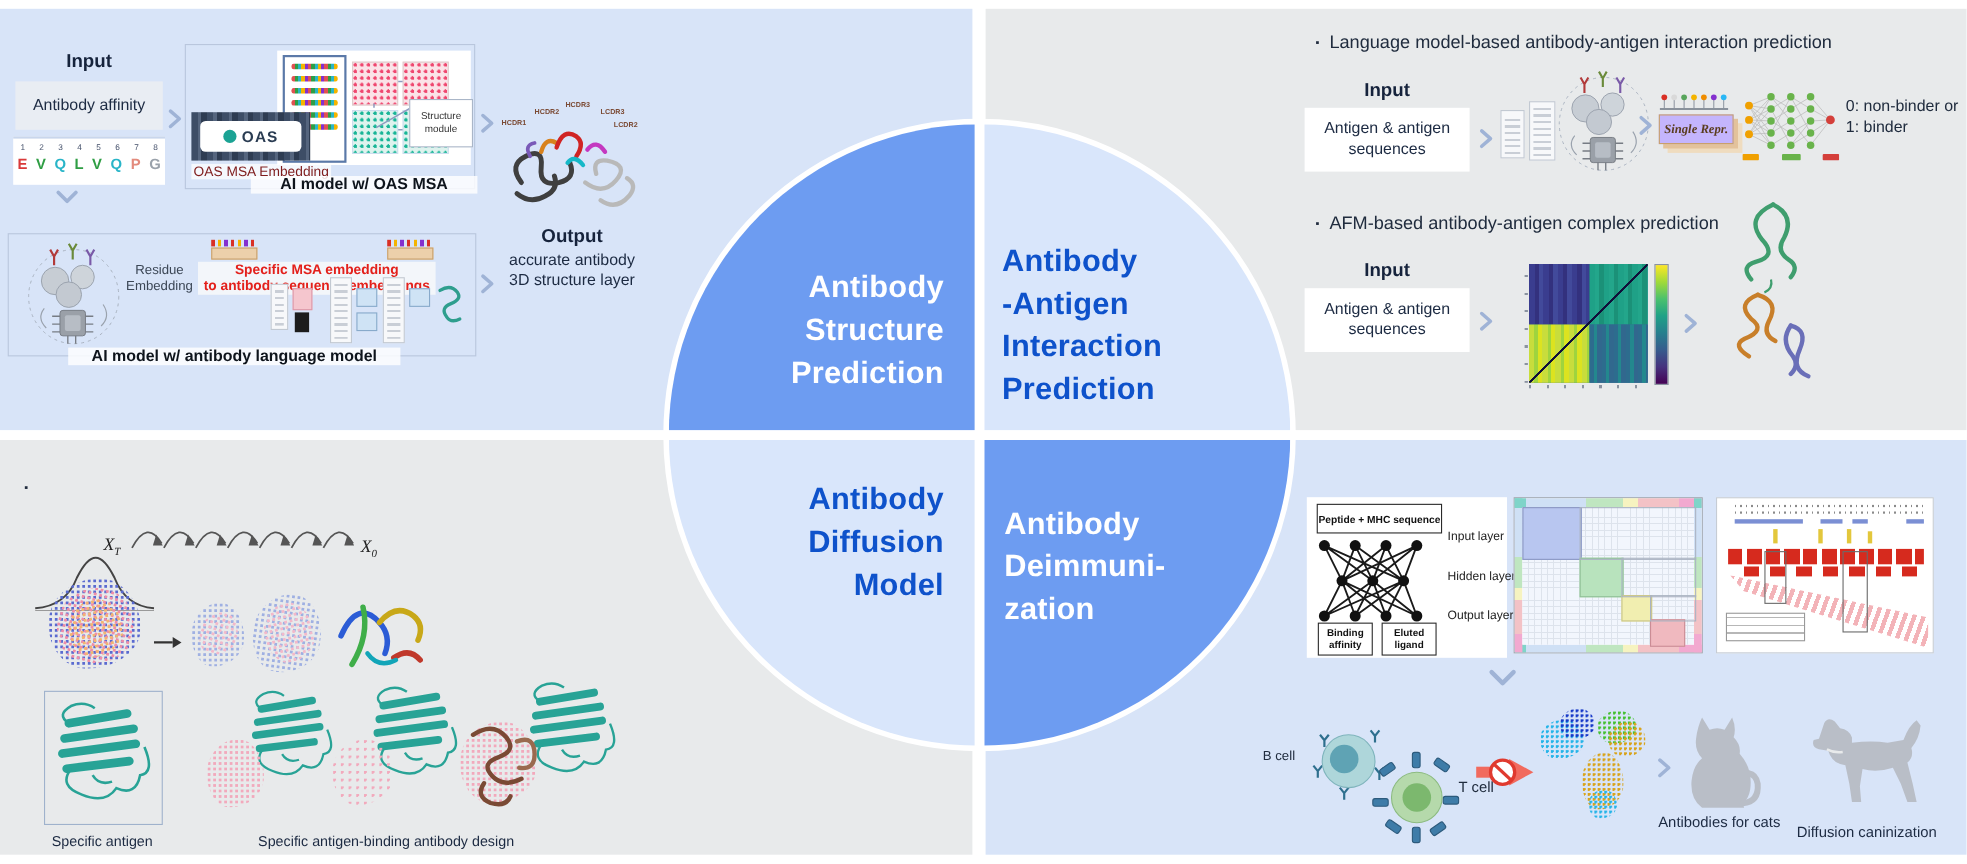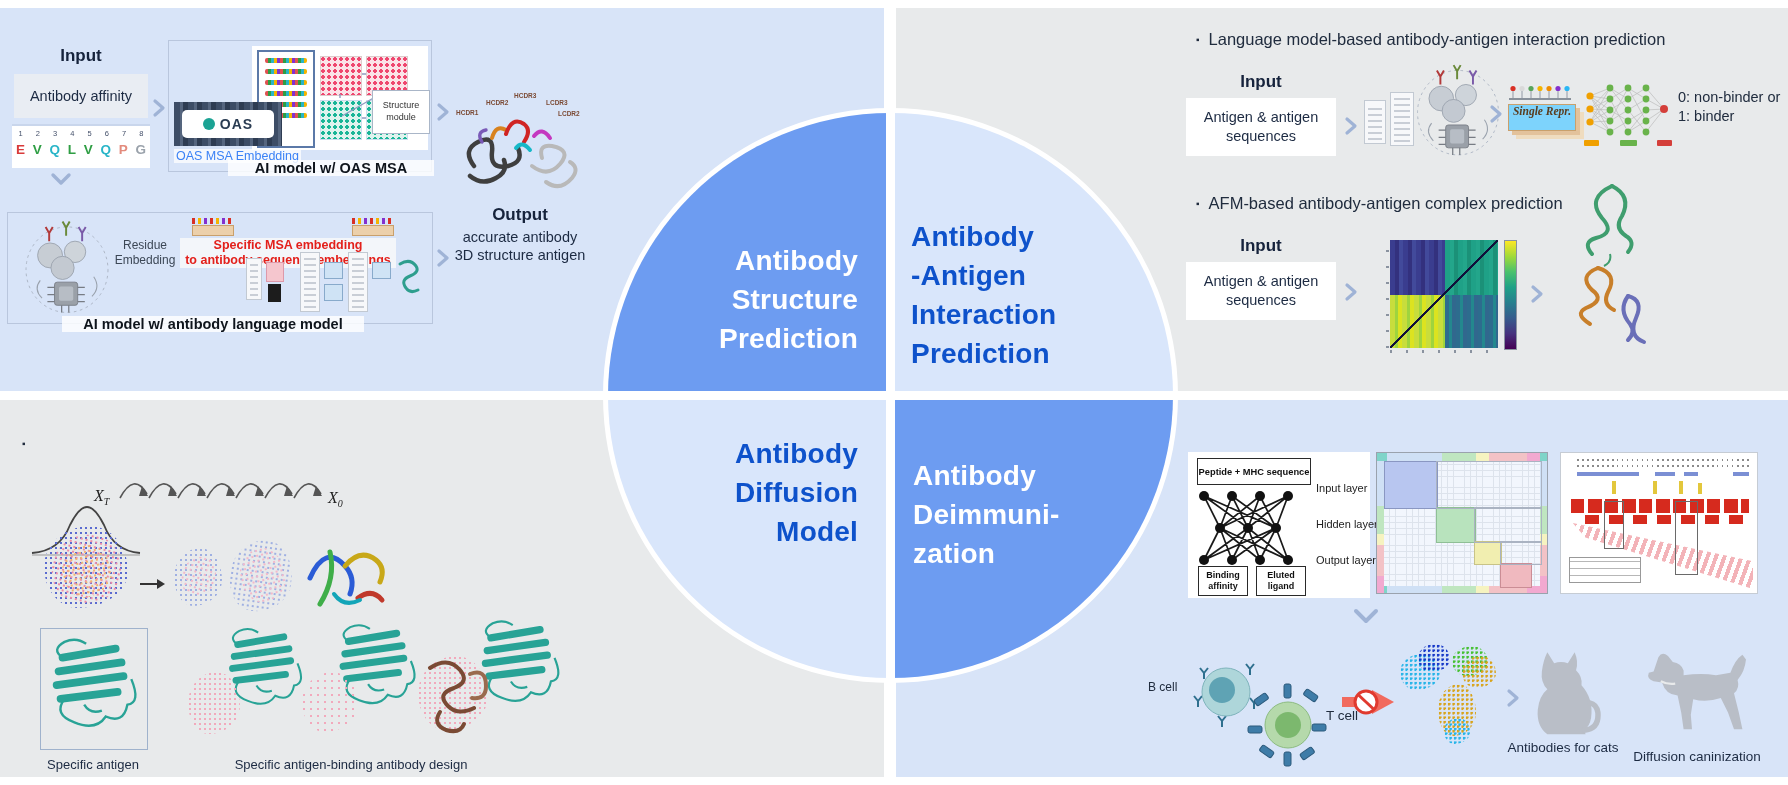--- a/index.html
+++ b/index.html
@@ -116,21 +116,21 @@
     </svg>
   <div class="abs" style="left:174px;top:102px;width:108px;height:44px;background:repeating-linear-gradient(90deg,#3d4d66 0 6px,#55657e 6px 9px,#2e3c52 9px 14px)">
     <div style="position:absolute;left:8px;top:8px;width:92px;height:28px;background:#fff;border-radius:5px;display:flex;align-items:center;justify-content:center;gap:5px">
       <span style="width:12px;height:12px;border-radius:50%;background:#1ba394;display:inline-block"></span>
       <span style="font-size:14px;font-weight:bold;color:#2a3c52;letter-spacing:1px">OAS</span>
     </div>
   </div>
   <div class="abs inbox" style="left:372px;top:90px;width:56px;height:42px;background:#fff;border:1px solid #aab6c8;font-size:9px;color:#333">
       <span style="width:40px">Structure module</span>
     </div>
-  <div class="abs" style="left:174px;top:149px;font-size:12.5px;color:#3b82f6;background:rgba(255,255,255,.75);padding:0 2px">OAS MSA Embedding</div>
+  <div class="abs" style="left:174px;top:149px;font-size:12.5px;color:#7f1d1d;background:rgba(255,255,255,.75);padding:0 2px">OAS MSA Embedding</div>
   <div class="abs cap" style="left:228px;top:160px;width:196px">AI model w/ OAS MSA</div>
 
   <svg class="abs" style="left:436px;top:102px" width="14" height="20" viewBox="0 0 14 20">
       <path d="M3 3 L11 10 L3 17" fill="none" stroke="#9fb3d6" stroke-width="3.2" stroke-linecap="round" stroke-linejoin="round"></path>
     </svg>
 
   <div class="abs" style="left:452px;top:92px;width:136px;height:110px">
     <div class="tiny-cdr" style="left:4px;top:17px">HCDR1</div>
     <div class="tiny-cdr" style="left:34px;top:7px">HCDR2</div>
     <div class="tiny-cdr" style="left:62px;top:0">HCDR3</div>
@@ -144,21 +144,21 @@
       <path d="M64 42 Q70 34 78 44" stroke="#16b8c8" stroke-width="4" fill="none" stroke-linecap="round"></path>
       <path d="M82 30 Q90 20 98 32" stroke="#c438c0" stroke-width="4" fill="none" stroke-linecap="round"></path>
       <path d="M30 36 Q24 26 34 24" stroke="#7a5ab8" stroke-width="3.4" fill="none" stroke-linecap="round"></path>
       <path d="M80 60 Q96 72 108 58 Q120 44 100 40 Q86 38 90 52" stroke="#b9b9b9" stroke-width="4" fill="none" stroke-linecap="round"></path>
       <path d="M94 76 Q108 86 120 72 Q128 62 118 56" stroke="#b9b9b9" stroke-width="4" fill="none" stroke-linecap="round"></path>
     </svg>
   </div>
   <div class="abs inlabel" style="left:455px;top:205px;width:130px">Output</div>
   <div class="abs lbl13" style="left:438px;top:228px;width:164px;font-size:14.5px;line-height:18px">
     <div>accurate antibody</div>
-    <div>3D structure antigen</div>
+    <div>3D structure layer</div>
   </div>
 
   <div class="outline-box" style="left:7px;top:212px;width:424px;height:110px"></div>
   <svg class="abs" style="left:20px;top:218px" width="94" height="98" viewBox="0 0 100 110">
       <use href="#robotab"></use>
     </svg>
   <div class="abs" style="left:112px;top:238px;width:66px;text-align:center;font-size:12px;color:#3c4756;line-height:15px">Residue Embedding</div>
   <div class="abs" style="left: 180px; top: 238px; width: 216px; text-align: center; font-weight: bold; font-size: 12.5px; line-height: 15px; background: rgba(245, 247, 250, 0.92); color: rgb(227, 32, 27);">
     <div>Specific MSA embedding</div>
     <div>to antibody sequence embeddings</div>
@@ -257,21 +257,21 @@
         <line x1="59" y1="6" x2="59" y2="15"></line>
     </g>
     <circle cx="5" cy="4.5" r="2.6" fill="#d93025"></circle>
       <circle cx="14" cy="4.5" r="2.6" fill="#d9d9d9"></circle>
       <circle cx="23" cy="4.5" r="2.6" fill="#58a55c"></circle>
       <circle cx="32" cy="4.5" r="2.6" fill="#f4b400"></circle>
       <circle cx="41" cy="4.5" r="2.6" fill="#ef8d00"></circle>
       <circle cx="50" cy="4.5" r="2.6" fill="#8430ce"></circle>
       <circle cx="59" cy="4.5" r="2.6" fill="#2ab7f5"></circle>
   </svg>
-  <div class="abs" style="left:1508px;top:104px;width:66px;height:25px;background:#7dd3fc;border:1px solid #c9a06c;box-shadow:4px 4px 0 0 #e3c29b,8px 8px 0 0 #efdcbf;display:flex;align-items:flex-start;justify-content:center">
+  <div class="abs" style="left:1508px;top:104px;width:66px;height:25px;background:#c4b5fd;border:1px solid #c9a06c;box-shadow:4px 4px 0 0 #e3c29b,8px 8px 0 0 #efdcbf;display:flex;align-items:center;justify-content:center">
     <span style="font-family:'Liberation Serif',serif;font-style:italic;font-weight:bold;font-size:11.5px;color:#5a3c1e">Single Repr.</span>
   </div>
   <svg class="abs" style="left:1584px;top:80px" width="88" height="66" viewBox="0 0 88 66">
     <path stroke="#bcbcbc" stroke-width="0.7" fill="none" d="M6 16L26 8M6 16L26 19M6 16L26 30M6 16L26 41M6 16L26 52M6 29L26 8M6 29L26 19M6 29L26 30M6 29L26 41M6 29L26 52M6 42L26 8M6 42L26 19M6 42L26 30M6 42L26 41M6 42L26 52M26 8L44 19M26 19L44 8M26 30L44 19M26 41L44 30M26 52L44 41M26 8L44 30M26 30L44 41M26 19L44 52M26 41L44 8M44 8L62 19M44 19L62 8M44 30L62 19M44 41L62 30M44 52L62 41M44 8L62 41M44 30L62 52M44 52L62 30M62 8L80 29M62 19L80 29M62 30L80 29M62 41L80 29M62 52L80 29"></path>
     <g fill="#f0a000">
         <circle cx="6" cy="16" r="3.6"></circle>
         <circle cx="6" cy="29" r="3.6"></circle>
         <circle cx="6" cy="42" r="3.6"></circle>
       </g>
     <g fill="#69b34b">

